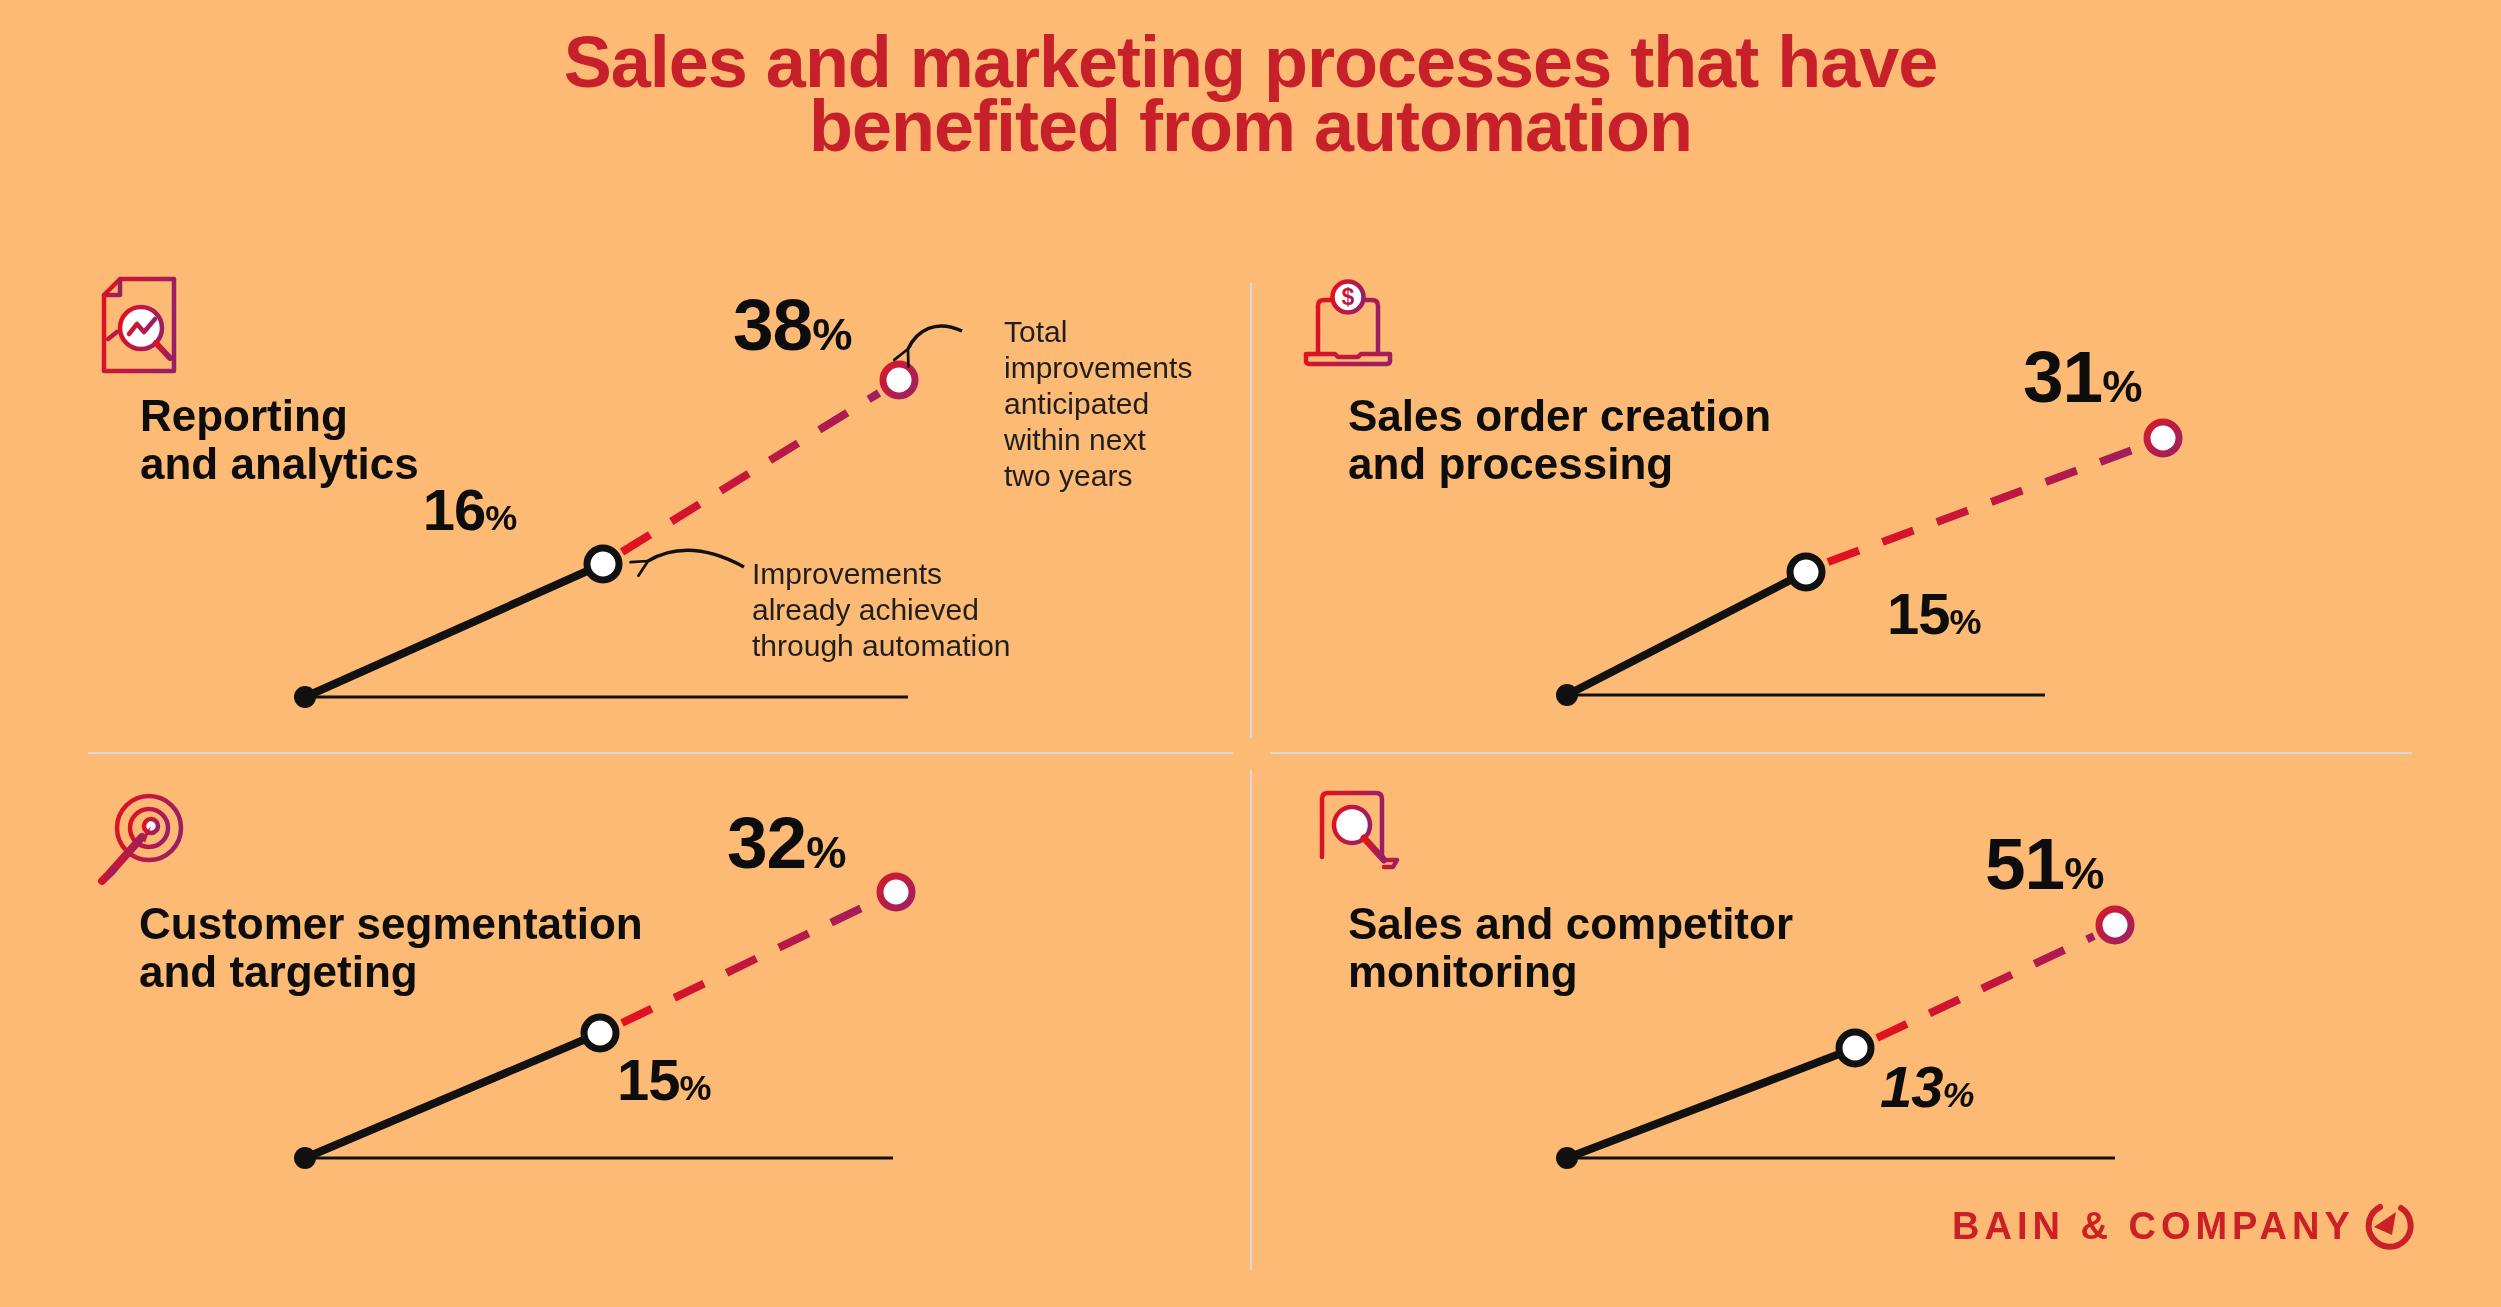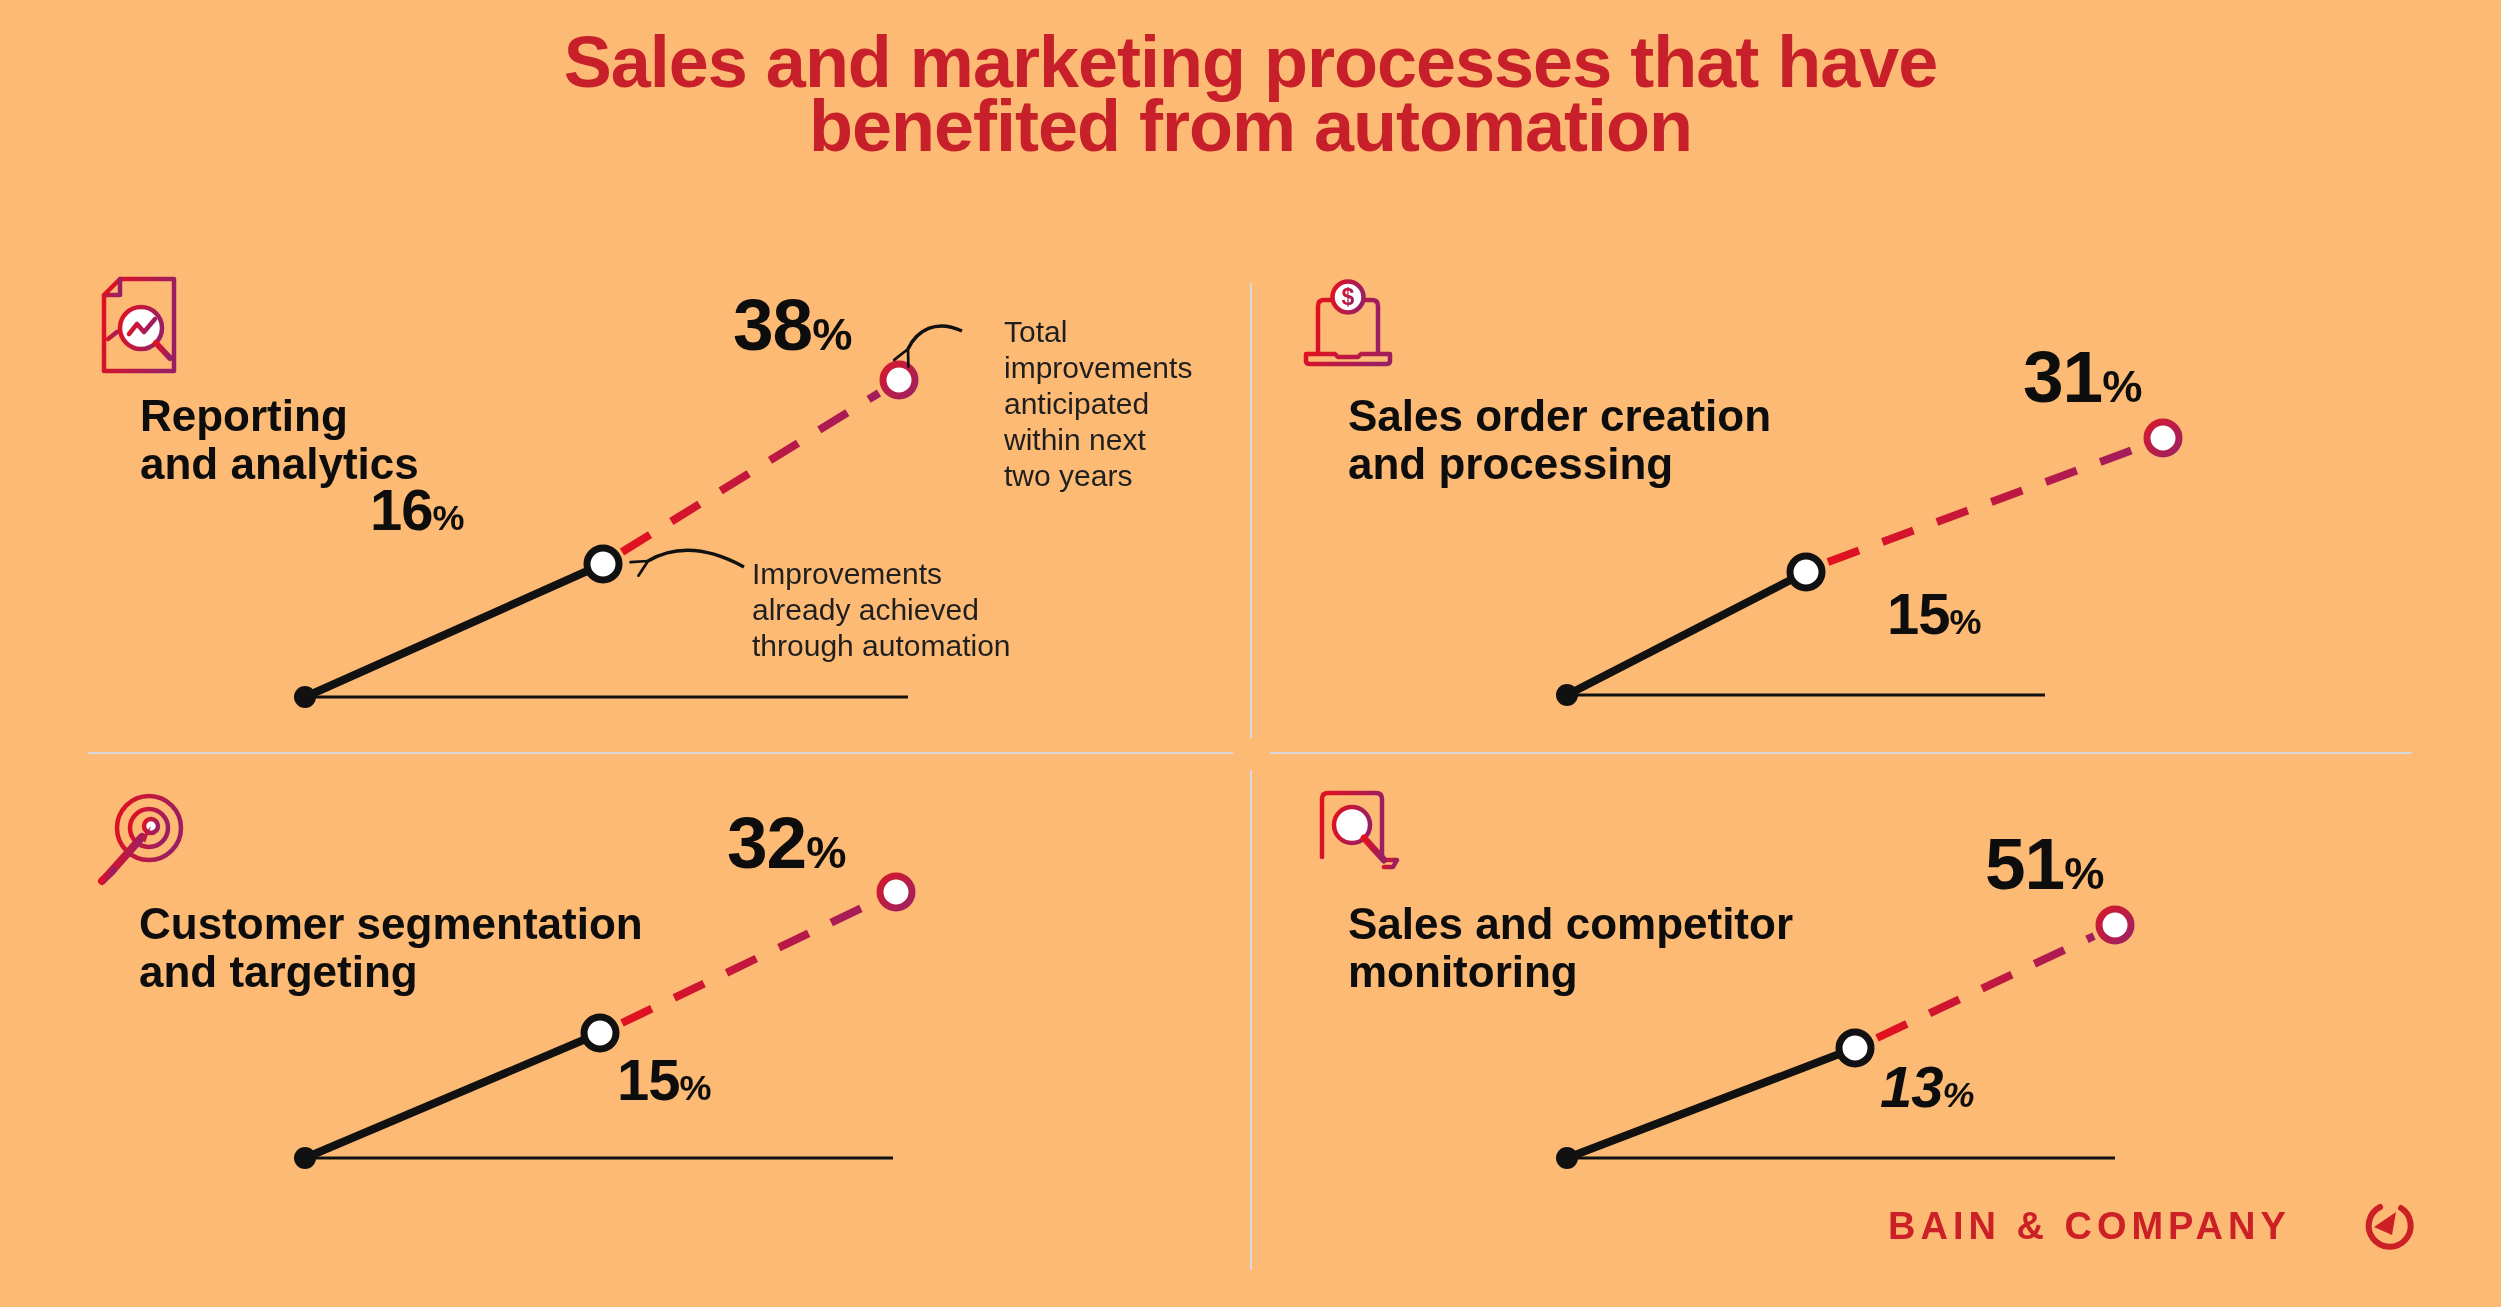--- a/index.html
+++ b/index.html
@@ -174,21 +174,21 @@
   </div>
   <div class="abs panel-label" style="left:92px;top:900px;">
     <div>Customer segmentation</div>
     <div>and targeting</div>
   </div>
   <div class="abs panel-label" style="left:1301px;top:900px;">
     <div>Sales and competitor</div>
     <div>monitoring</div>
   </div>
 
-  <div class="abs pct pct-achieved" style="left:370px;top:481px;width:200px;text-align:left;">
+  <div class="abs pct pct-achieved" style="left:370px;top:481px;width:200px;text-align:center;">
     <span>16</span><span class="sign">%</span>
   </div>
   <div class="abs pct pct-total" style="left:733px;top:288px;">
     <span>38</span><span class="sign">%</span>
   </div>
 
   <div class="abs pct pct-achieved" style="left:1887px;top:585px;">
     <span>15</span><span class="sign">%</span>
   </div>
   <div class="abs pct pct-total" style="left:2023px;top:340px;">
@@ -215,21 +215,21 @@
     <div>anticipated</div>
     <div>within next</div>
     <div>two years</div>
   </div>
   <div class="abs note" style="left:752px;top:556px;">
     <div>Improvements</div>
     <div>already achieved</div>
     <div>through automation</div>
   </div>
 
-  <div class="abs brand" style="left:1888px;top:1205px;">
+  <div class="abs brand" style="left:1952px;top:1205px;">
     <span>BAIN &amp; COMPANY</span>
   </div>
   <svg class="abs" style="left:2362px;top:1199px;" width="54" height="54" viewBox="0 0 54 54">
     <path d="M39.0 9.0 A21 21 0 1 1 18.1 8.0" fill="none" stroke="#cb2026" stroke-width="6" stroke-linecap="round"></path>
     <path d="M12 28 L34 13 L30 36 Z" fill="#cb2026"></path>
   </svg>
 
 </div>
 
 </body></html>

